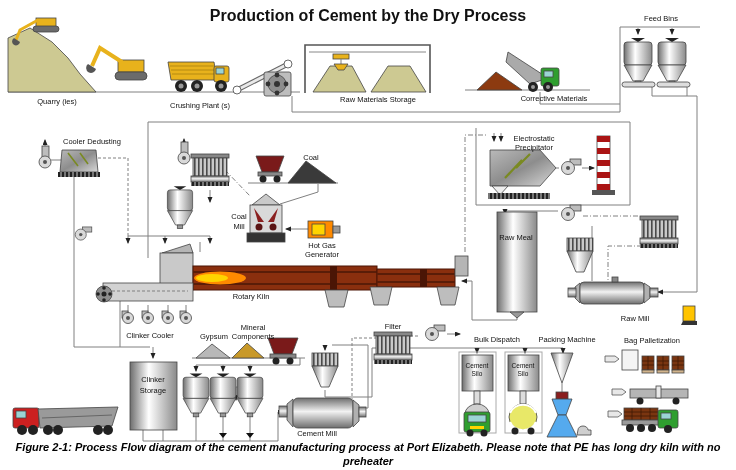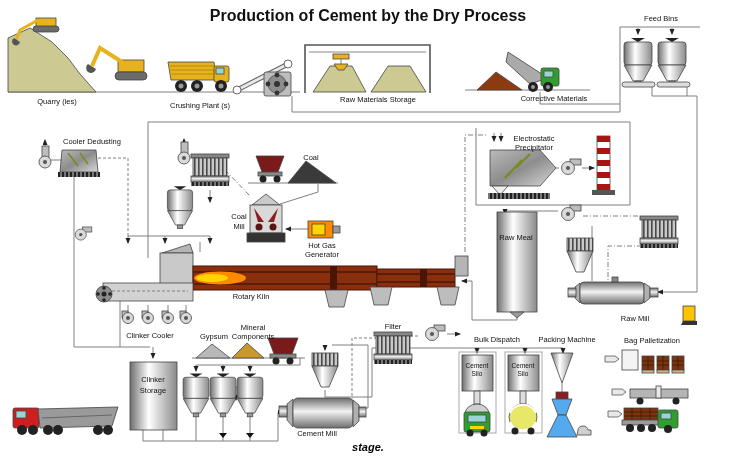--- a/index.html
+++ b/index.html
@@ -488,15 +488,16 @@
     <text x="652" y="343">Bag Palletization</text>
     <text class="sm" x="477" y="368">Cement</text>
     <text class="sm" x="477" y="376">Silo</text>
     <text class="sm" x="523" y="368">Cement</text>
     <text class="sm" x="523" y="376">Silo</text>
     <text x="635" y="321">Raw Mill</text>
   </g>
 </svg>
 
 <div class="cap">
+  <div>Figure 2-1: Process Flow diagram of the cement manufacturing process at Port Elizabeth. Please note that PE has long dry kiln with no preheater</div>
   <div>stage.</div>
 </div>
 </div>
 
 </body></html>

